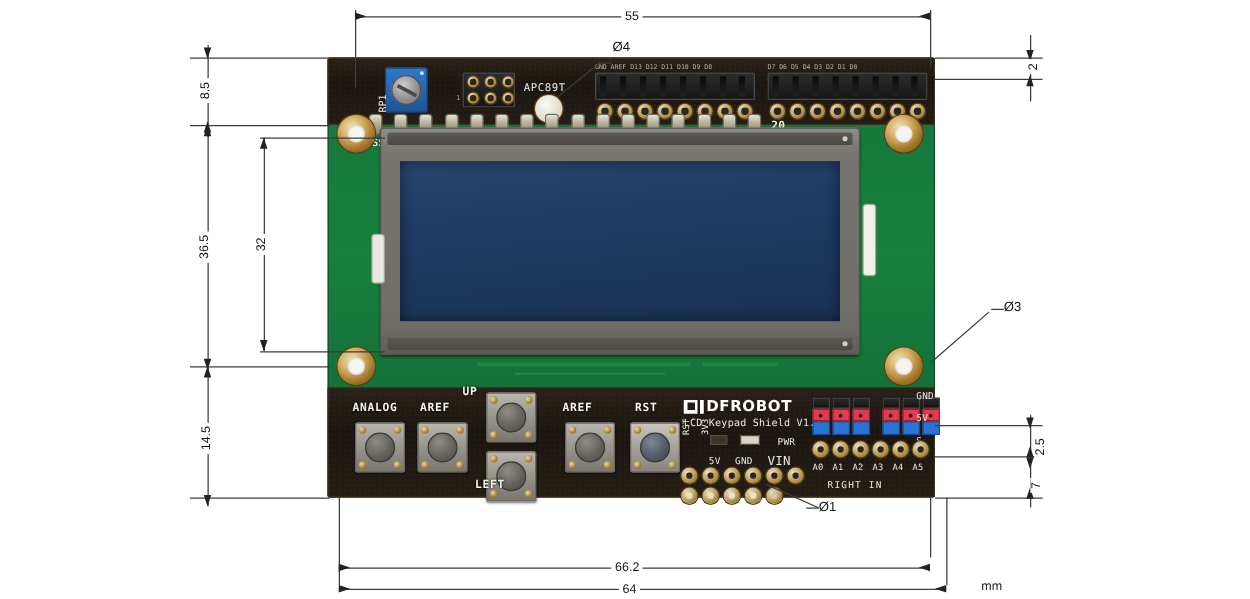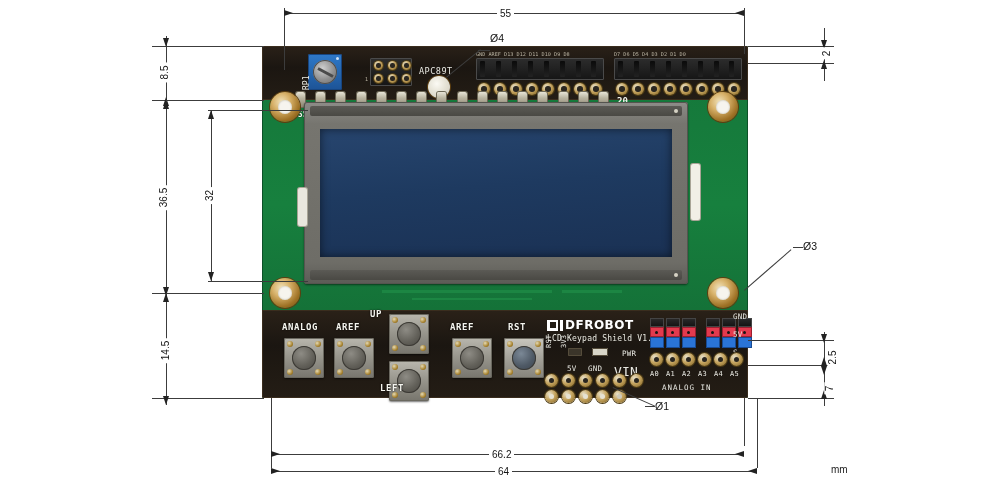--- a/index.html
+++ b/index.html
@@ -387,21 +387,21 @@
       <span class="mark"></span>
       <span class="bar"></span>
       <span class="txt">DFROBOT</span>
     </div>
     <div class="prodname" style="left:285px;top:288px;">LCD Keypad Shield V1.1</div>
 
     <div class="silk" style="left:283px;top:302px;font-size:7px;transform:rotate(-90deg);transform-origin:left top;">RST</div>
     <div class="silk" style="left:298px;top:302px;font-size:7px;transform:rotate(-90deg);transform-origin:left top;">3V3</div>
     <div class="silk" style="left:305px;top:318px;font-size:7.5px;">5V</div>
     <div class="silk" style="left:326px;top:318px;font-size:7.5px;">GND</div>
-    <div class="silk" style="left:352px;top:318px;font-size:13px;">VIN</div>
+    <div class="silk" style="left:352px;top:318px;font-size:10px;">VIN</div>
     <div class="silk" style="left:360px;top:303px;font-size:7.5px;">PWR</div>
     <div class="smd" style="left:330px;top:302px;width:16px;height:8px;background:#d8d5c8;"></div>
     <div class="smd" style="left:306px;top:302px;width:14px;height:8px;"></div>
 
     <div class="pad" style="left:283px;top:328px;width:13px;height:13px;">
         <div class="in"></div>
       </div>
     <div class="pad" style="left:300px;top:328px;width:13px;height:13px;">
         <div class="in"></div>
       </div>
@@ -496,21 +496,21 @@
         </div>
       </div>
     <div id="analog-labels">
         <div class="silk" style="left: 388px; top: 324px; font-size: 7px;">A0</div>
         <div class="silk" style="left: 404px; top: 324px; font-size: 7px;">A1</div>
         <div class="silk" style="left: 420px; top: 324px; font-size: 7px;">A2</div>
         <div class="silk" style="left: 436px; top: 324px; font-size: 7px;">A3</div>
         <div class="silk" style="left: 452px; top: 324px; font-size: 7px;">A4</div>
         <div class="silk" style="left: 468px; top: 324px; font-size: 7px;">A5</div>
       </div>
-    <div class="silk" style="left:400px;top:337px;font-size:7.5px;letter-spacing:1px;">ANALOG IN</div>
+    <div class="silk" style="left:400px;top:337px;font-size:7.5px;letter-spacing:1px;">RIGHT IN</div>
   </div>
 
   <div class="ext v" style="left:284px;top:8px;height:62px;"></div>
   <div class="ext v" style="left:744px;top:8px;height:46px;"></div>
   <div class="dimline h" style="left:284px;top:13px;width:460px;"></div>
   <div class="arw r" style="left:284px;top:9.5px;"></div>
   <div class="arw l" style="left:735px;top:9.5px;"></div>
   <div class="dimtext" style="left:497px;top:8px;">55</div>
 
   <div class="ext h" style="left:748px;top:46px;width:86px;"></div>
@@ -563,21 +563,21 @@
   <div class="dimline h" style="left:271px;top:454px;width:473px;"></div>
   <div class="arw r" style="left:271px;top:450.5px;"></div>
   <div class="arw l" style="left:735px;top:450.5px;"></div>
   <div class="dimtext" style="left:489px;top:449px;">66.2</div>
 
   <div class="dimline h" style="left:271px;top:471px;width:486px;"></div>
   <div class="arw r" style="left:271px;top:467.5px;"></div>
   <div class="arw l" style="left:748px;top:467.5px;"></div>
   <div class="dimtext" style="left:495px;top:466px;">64</div>
 
-  <div class="unit" style="left:831px;top:464px;">mm</div>
+  <div class="unit" style="left:785px;top:464px;">mm</div>
 
   <div class="leader" style="left:446px;top:77px;width:44px;transform:rotate(-39deg);"></div>
   <div class="ext h" style="left:478px;top:50px;width:12px;"></div>
   <div class="calltext" style="left:490px;top:32px;">Ø4</div>
 
   <div class="leader" style="left:744px;top:290px;width:62px;transform:rotate(-41deg);"></div>
   <div class="ext h" style="left:793px;top:247px;width:10px;"></div>
   <div class="calltext" style="left:803px;top:240px;">Ø3</div>
 
   <div class="leader" style="left:613px;top:387px;width:46px;transform:rotate(24deg);"></div>

